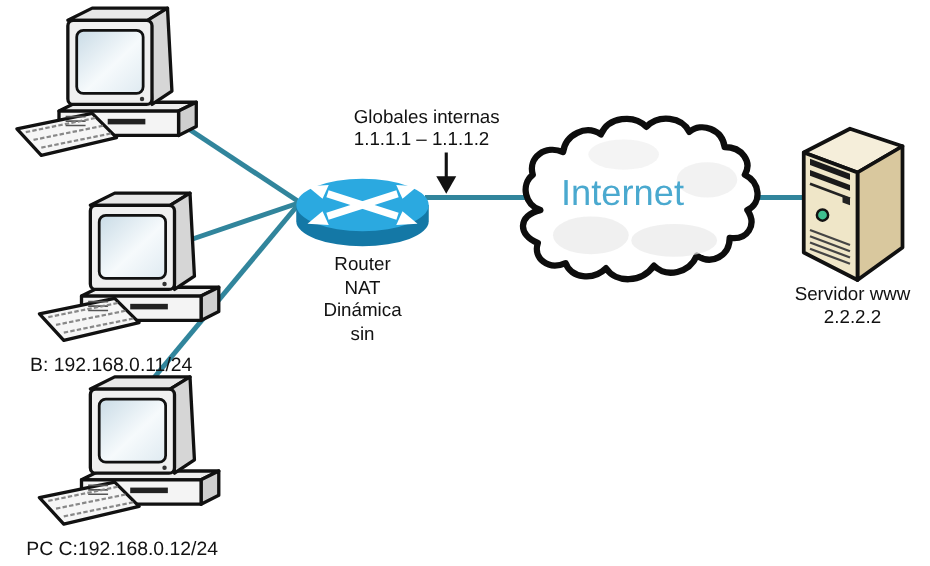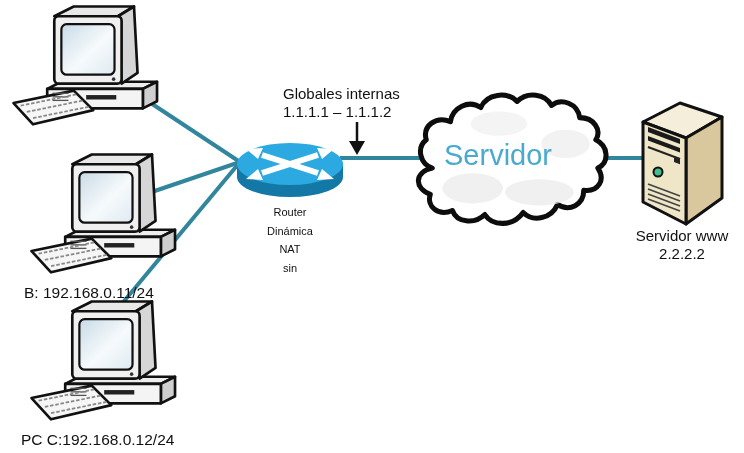--- a/index.html
+++ b/index.html
@@ -5,21 +5,21 @@
   html,body{margin:0;padding:0;background:#fff;}
   #canvas{
     position:relative;width:744px;height:453px;background:#ffffff;
     font-family:"Liberation Sans",sans-serif;color:#111;overflow:hidden;
   }
   .abs{position:absolute;}
   svg{display:block;}
   .node-label{
     font-size:15.5px;line-height:17.5px;color:#111;white-space:nowrap;z-index:3;
   }
-  #router-label{width:112px;text-align:center;font-size:11px;line-height:18.5px;z-index:3;}
+  #router-label{width:112px;text-align:center;font-size:15px;line-height:18.5px;z-index:3;}
   #router-label .bold-line{font-weight:normal;}
   #annotation{width:150px;font-size:15px;line-height:17.5px;z-index:3;}
   #internet-label{width:192px;text-align:center;font-size:29px;color:#4AA9CF;z-index:3;}
   #server-label{width:140px;text-align:center;font-size:15px;line-height:17.5px;z-index:3;}
   #wires{z-index:1;left:0;top:0;}
   .icon{z-index:2;}
 </style>
 </head>
 <body>
 
@@ -122,22 +122,22 @@
       <line x1="28" y1="36" x2="84" y2="18" stroke="#fff" stroke-width="6"></line>
       <polygon points="12,42 29,43 24,32"></polygon>
       <polygon points="100,12 83,11 88,22"></polygon>
       <line x1="28" y1="18" x2="84" y2="36" stroke="#fff" stroke-width="6"></line>
       <polygon points="12,12 29,11 24,22"></polygon>
       <polygon points="100,42 83,43 88,32"></polygon>
     </g>
   </svg>
   <div id="router-label" class="abs" style="left:234px;top:203px;">
     <div>Router</div>
+    <div>NAT</div>
     <div>Dinámica</div>
-    <div>NAT</div>
     <div class="bold-line">sin</div>
   </div>
 
   <div id="annotation" class="abs" style="left:283px;top:85px;">
     <div>Globales internas</div>
     <div>1.1.1.1 – 1.1.1.2</div>
   </div>
 
   <svg class="abs icon" style="left:402px;top:85px;" width="208" height="148" viewBox="0 0 206 146">
     <path d="M30 82
@@ -154,21 +154,21 @@
              C 148 132, 130 136, 120 126
              C 110 140, 90 140, 82 128
              C 72 138, 54 136, 50 124
              C 36 130, 24 120, 28 108
              C 12 102, 12 86, 30 82 Z" fill="#ffffff" stroke="#0d0d0d" stroke-width="5" stroke-linejoin="round"></path>
     <ellipse cx="70" cy="102" rx="30" ry="15" fill="#ebebeb" opacity="0.75"></ellipse>
     <ellipse cx="136" cy="106" rx="34" ry="13" fill="#e9e9e9" opacity="0.7"></ellipse>
     <ellipse cx="162" cy="58" rx="24" ry="14" fill="#efefef" opacity="0.8"></ellipse>
     <ellipse cx="96" cy="38" rx="28" ry="12" fill="#f1f1f1" opacity="0.8"></ellipse>
   </svg>
-  <div id="internet-label" class="abs" style="left:402px;top:139px;">Servidor</div>
+  <div id="internet-label" class="abs" style="left:402px;top:139px;">Internet</div>
 
   <svg class="abs icon" style="left:638px;top:96px;" width="88" height="132" viewBox="0 0 88 132">
     <g stroke="#111" stroke-width="3" stroke-linejoin="round">
       <polygon points="5,26 42,7 84,21 48,42" fill="#F5EEDA"></polygon>
       <polygon points="48,42 84,21 84,102 48,128" fill="#D9C89E"></polygon>
       <polygon points="5,26 48,42 48,128 5,106" fill="#EFE6C8"></polygon>
     </g>
     <polygon points="10,31 42,43 42,48 10,36" fill="#1a1a1a"></polygon>
     <polygon points="10,40 42,52 42,56.5 10,44.5" fill="#1a1a1a"></polygon>
     <line x1="10" y1="51" x2="42" y2="63" stroke="#222" stroke-width="2"></line>

